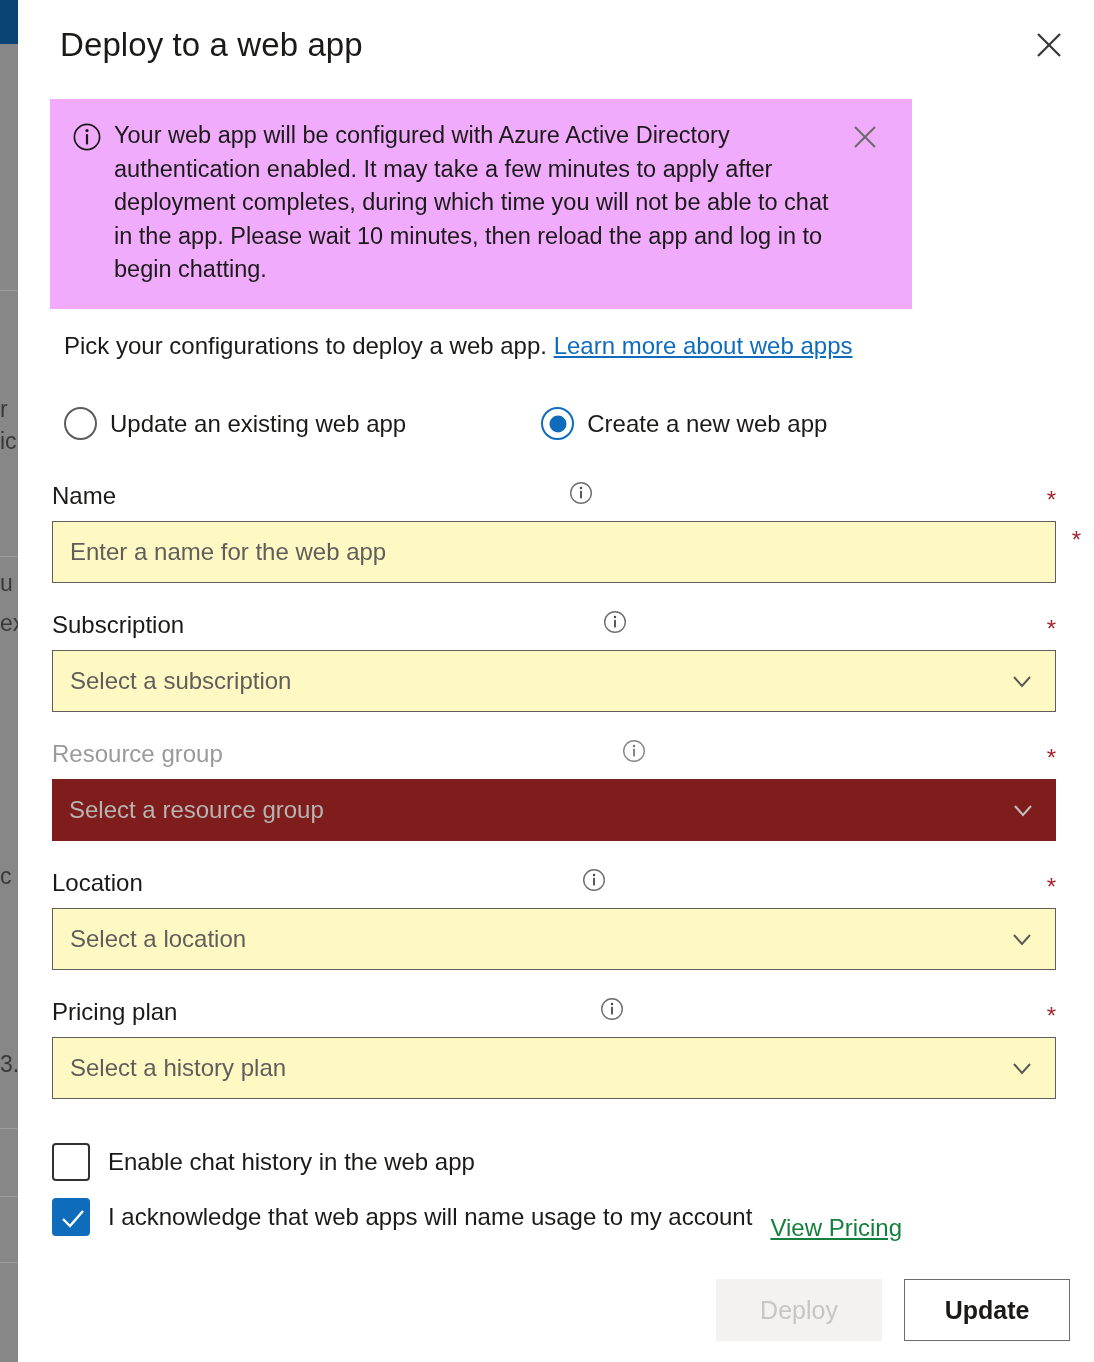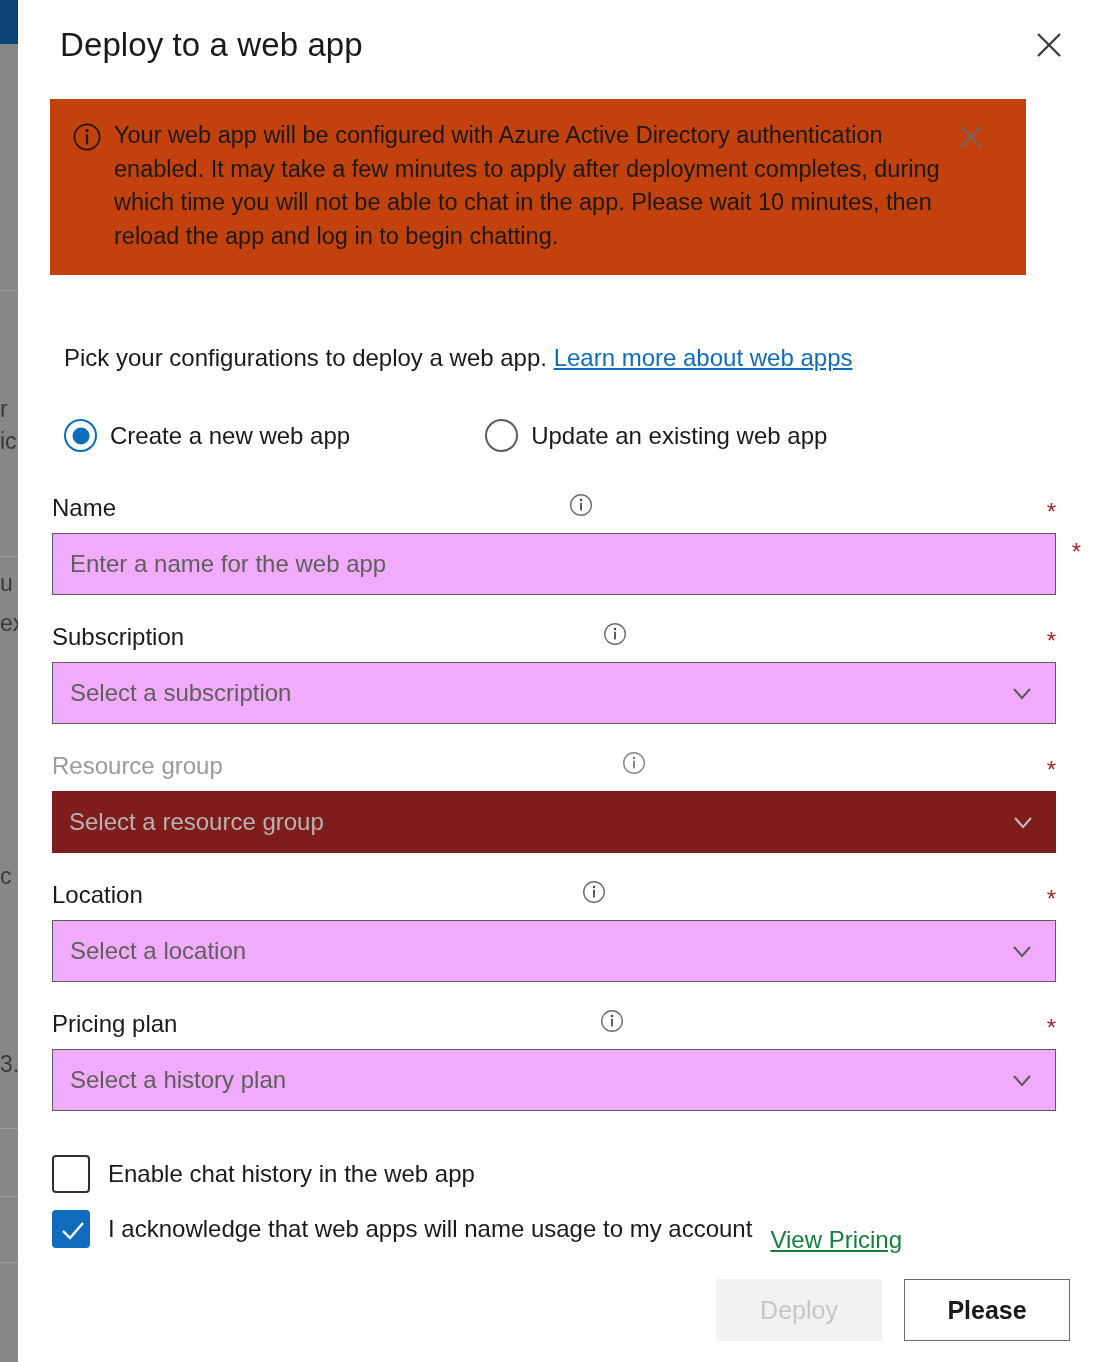--- a/index.html
+++ b/index.html
@@ -80,22 +80,22 @@
     border: none;
     cursor: pointer;
     padding: 0;
   }
   #close-button svg { display: block; }
 
   
   #info-banner {
     position: absolute;
     left: 32px; top: 99px;
-    width: 976px;
-    background: #c2410c;
+    width: 862px;
+    background: #f0abfc;
     padding: 20px 30px 22px 22px;
     display: flex;
     align-items: flex-start;
   }
   #banner-info-icon {
     flex: 0 0 auto;
     width: 30px; height: 30px;
     margin-top: 3px;
     margin-right: 12px;
   }
@@ -115,21 +115,21 @@
     background: transparent; border: none; cursor: pointer; padding: 0;
   }
 
   
   #dialog-body {
     position: absolute;
     left: 0; top: 325px;
     width: 1076px;
   }
   #intro-line {
-    margin: 16px 0 0 46px;
+    margin: 4px 0 0 46px;
     font-size: 24px;
     line-height: 34px;
     color: #1b1a19;
   }
   #learn-more-link {
     color: #0f6cbd;
     text-decoration: underline;
     cursor: pointer;
   }
 
@@ -193,21 +193,21 @@
     position: relative;
     top: 4px;
   }
   .field-group.disabled .req-star { color: #a4262c; }
 
   .control {
     position: relative;
     width: 1004px;
     height: 62px;
     border: 1.6px solid #605e5c;
-    background: #f0abfc;
+    background: #fef9c3;
     display: flex;
     align-items: center;
     cursor: text;
   }
   .control.select { cursor: pointer; }
   .control .ctrl-text {
     font-size: 24px;
     color: #5f5e5c;
     padding-left: 17px;
     white-space: nowrap;
@@ -353,27 +353,27 @@
   </div>
 
   <div id="dialog-body">
 
     <p id="intro-line">
       <span>Pick your configurations to deploy a web app.</span>
       <a id="learn-more-link">Learn more about web apps</a>
     </p>
 
     <div id="radio-row">
+      <div class="radio-option">
+        <span class="radio-mark"></span>
+        <span class="radio-label">Update an existing web app</span>
+      </div>
       <div class="radio-option selected">
         <span class="radio-mark"></span>
         <span class="radio-label">Create a new web app</span>
-      </div>
-      <div class="radio-option">
-        <span class="radio-mark"></span>
-        <span class="radio-label">Update an existing web app</span>
       </div>
     </div>
 
     <div class="field-group first has-outer-star">
       <div class="field-label">
         <span>Name</span>
         <span class="info-icon">
           <svg width="24" height="24" viewBox="0 0 24 24" aria-hidden="true">
             <circle cx="12" cy="12" r="10.3" fill="none" stroke="#6f6e6c" stroke-width="1.4"></circle>
             <circle cx="12" cy="7" r="1.25" fill="#4a4947"></circle>
@@ -489,16 +489,16 @@
         </span>
         <span class="check-label">I acknowledge that web apps will name usage to my account</span>
         <a id="view-pricing-link">View Pricing</a>
       </div>
     </div>
 
   </div>
 
   <div id="dialog-footer">
     <button class="btn" id="deploy-button">Deploy</button>
-    <button class="btn" id="cancel-button">Please</button>
+    <button class="btn" id="cancel-button">Update</button>
   </div>
 
 </div>
 
 </body></html>

